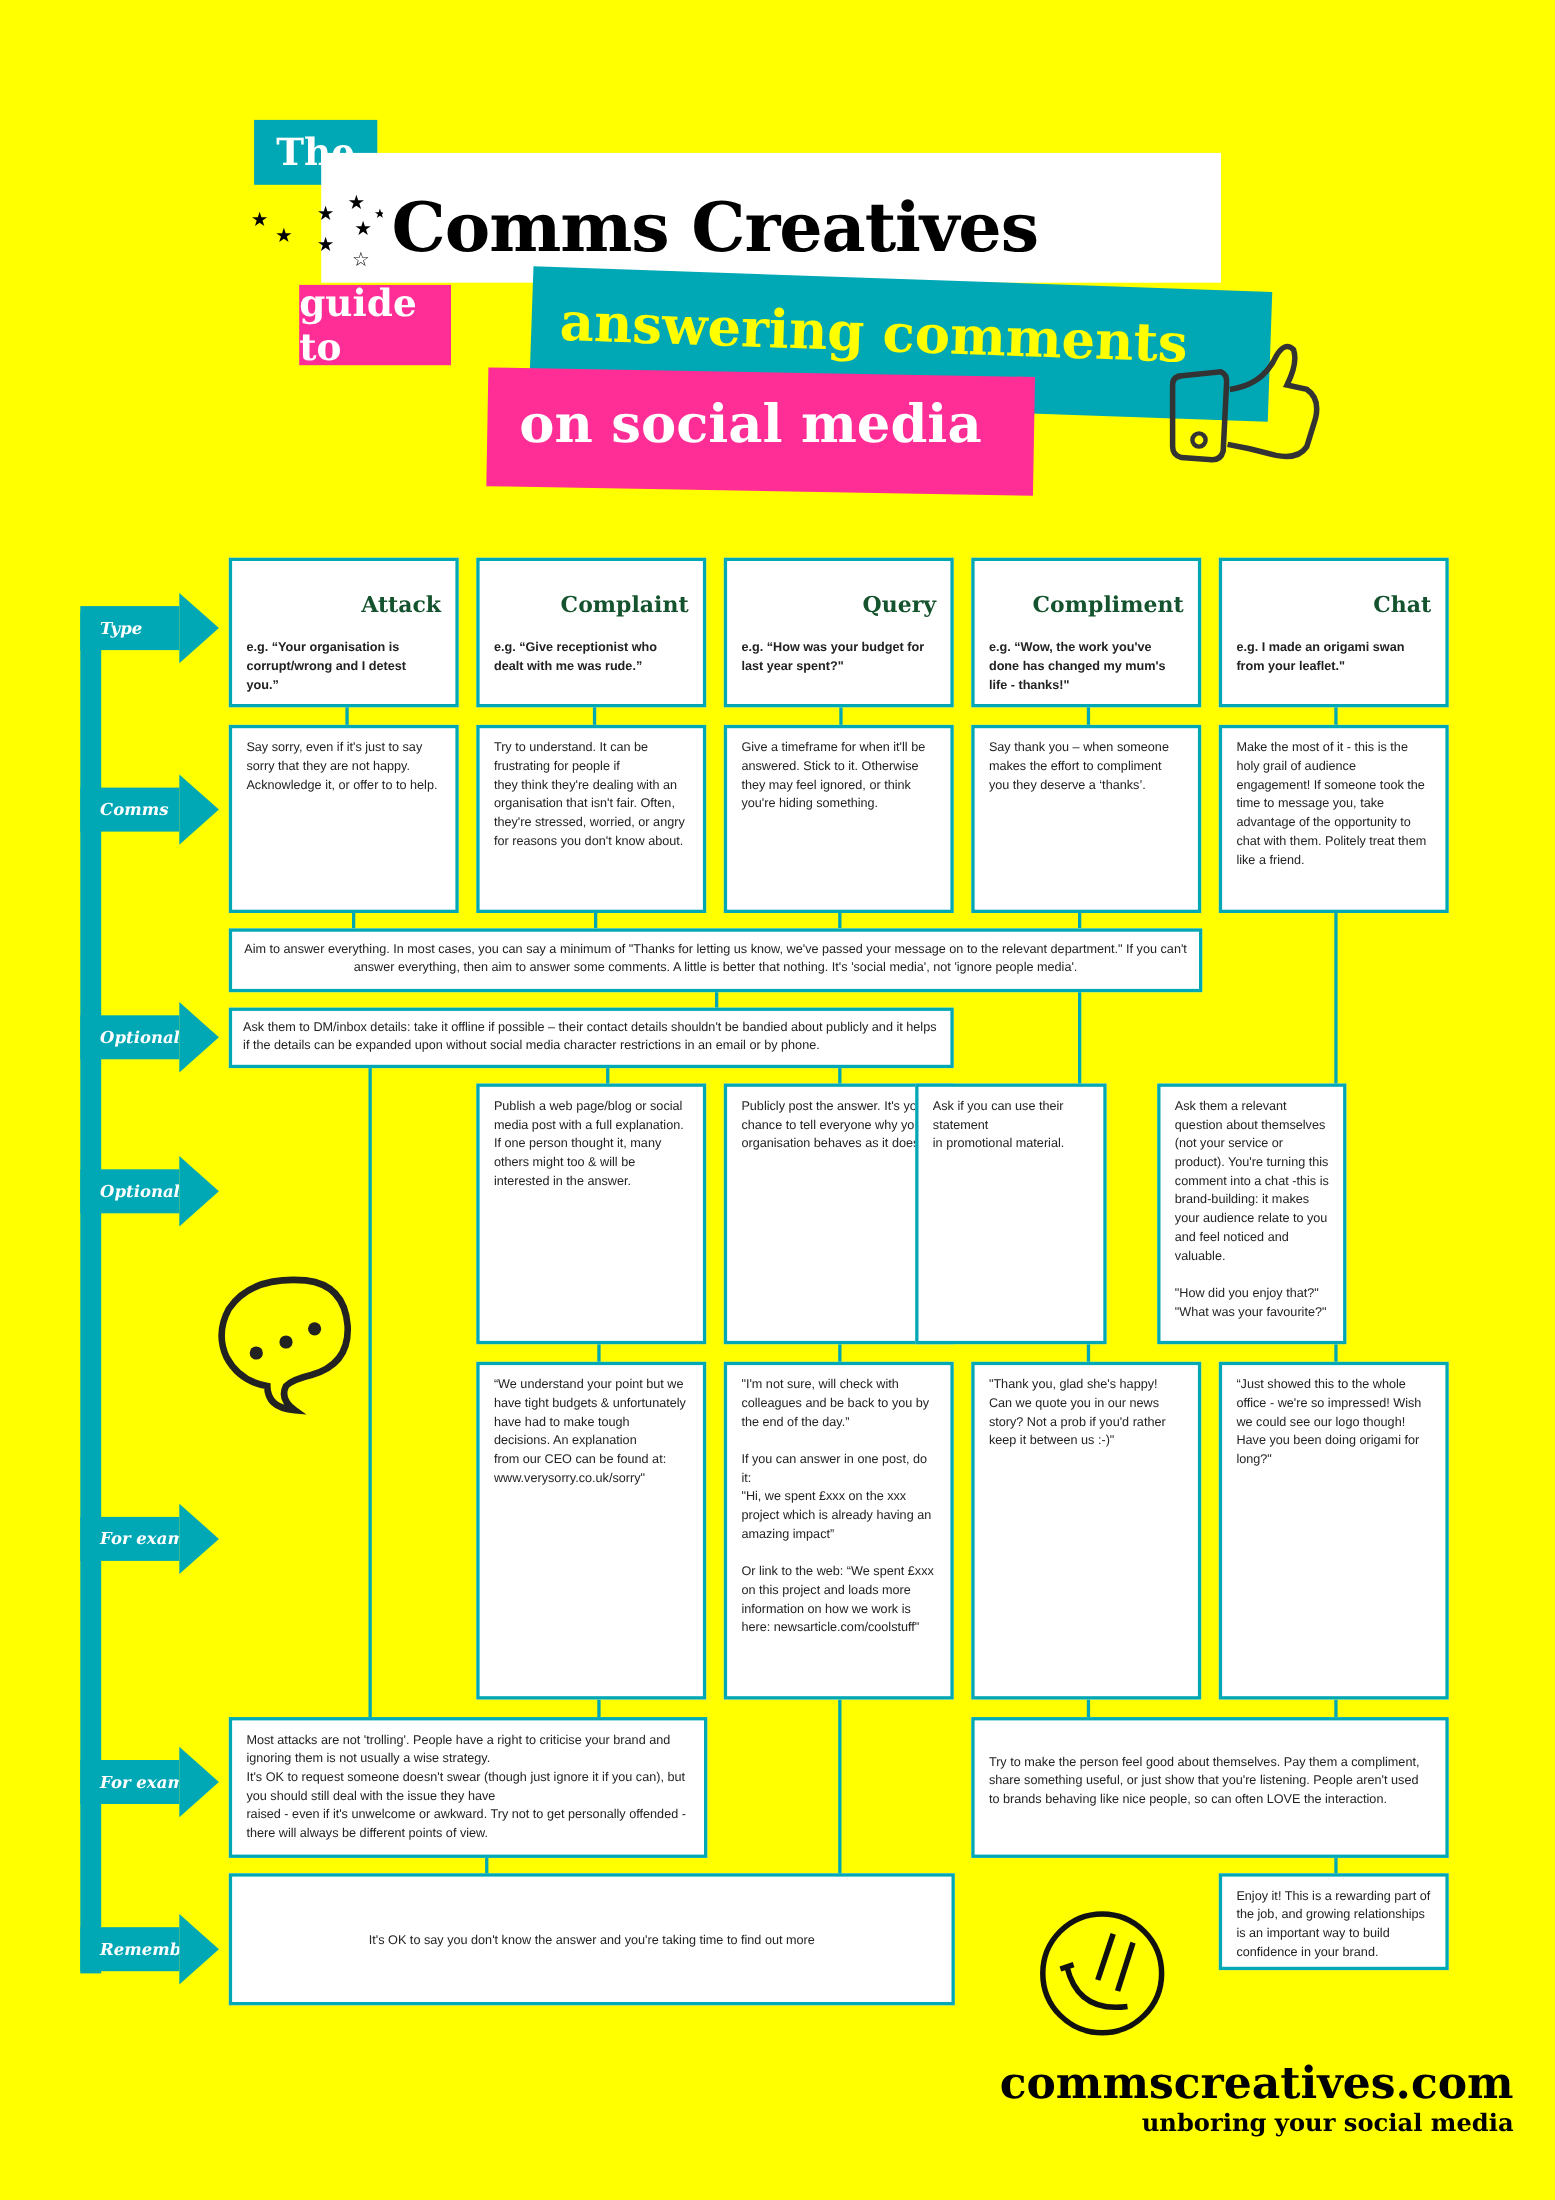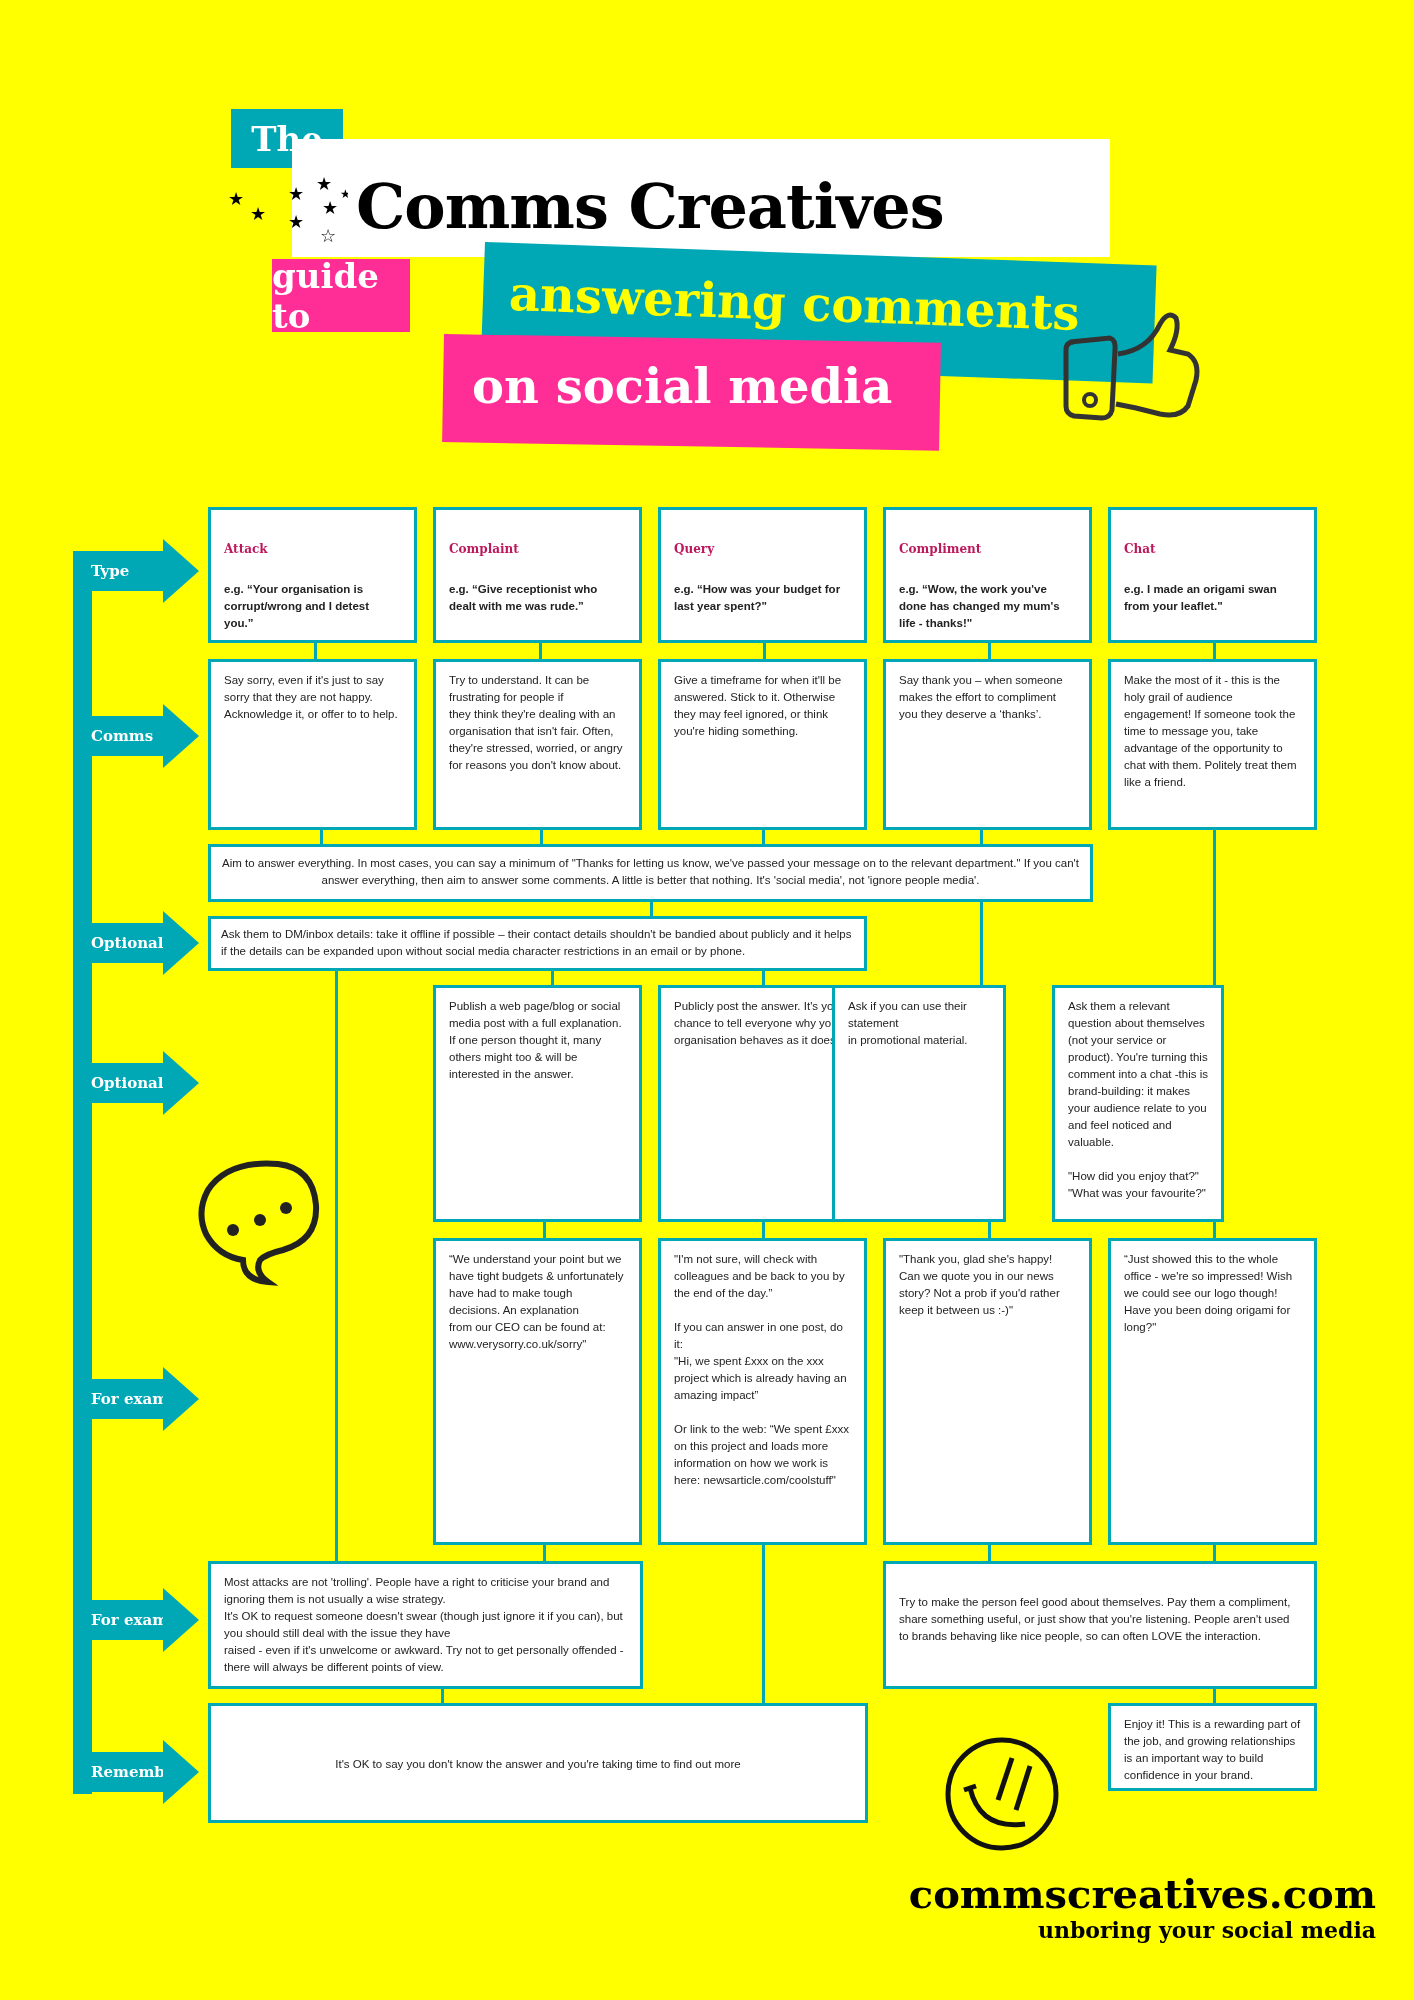--- a/index.html
+++ b/index.html
@@ -15,27 +15,27 @@
   .guide-box { left:272px; top:259px; width:138px; height:73px; background:#ff2d96; color:#fff;
                font-size:34px; display:flex; align-items:center; justify-content:center; }
   .answer-box { left:485px; top:242px; width:672px; height:118px; background:#00a8b5; transform:rotate(2deg);
                 transform-origin:left top; }
   .answer-text { left:510px; top:265px; font-size:48px; color:#ffff00; white-space:nowrap; transform:rotate(2deg); transform-origin:left top; }
   .social-box { left:444px; top:334px; width:497px; height:108px; background:#ff2d96; transform:rotate(1deg); transform-origin:left top; }
   .social-text { left:472px; top:358px; font-size:48px; color:#fff; white-space:nowrap; }
   
   .spine { left:73px; top:556px; width:19px; height:1238px; background:#00a8b5; }
   .arrow { position:absolute; left:73px; height:40px; background:#00a8b5; }
-  .arrow .lbl { position:absolute; left:18px; top:0; height:40px; line-height:40px; color:#fff; font-size:15px; white-space:nowrap; }
+  .arrow .lbl { position:absolute; left:18px; top:0; height:40px; line-height:40px; color:#fff; font-size:15px; white-space:nowrap;font-style:italic; }
   .arrow .head { position:absolute; right:-36px; top:-12px; width:0; height:0;
                  border-top:32px solid transparent; border-bottom:32px solid transparent; border-left:36px solid #00a8b5; }
   
   .box { position:absolute; background:#fff; border:3px solid #00a8b5; box-sizing:border-box;
          font-size:11.5px; line-height:17px; padding:10px 13px; white-space:pre-line; color:#222; }
-  .box .h { display:block; text-align:left; font-size:12px; margin:4px 0 6px; white-space:normal; color:#be185d; }
+  .box .h { display:block; text-align:right; font-size:20px; margin:4px 0 6px; white-space:normal; color:#14532d; }
   .box .eg { font-weight:bold; font-size:11.5px; white-space:pre-line; }
   .center { text-align:center; }
   .vline { position:absolute; width:3px; background:#00a8b5; }
   .footer-url { right:38px; top:1870px; font-size:40px; color:#000; }
   .footer-tag { right:38px; top:1917px; font-size:22px; color:#000; }
 </style>
 </head>
 <body>
 
 <div class="abs the-box serif">The</div>

